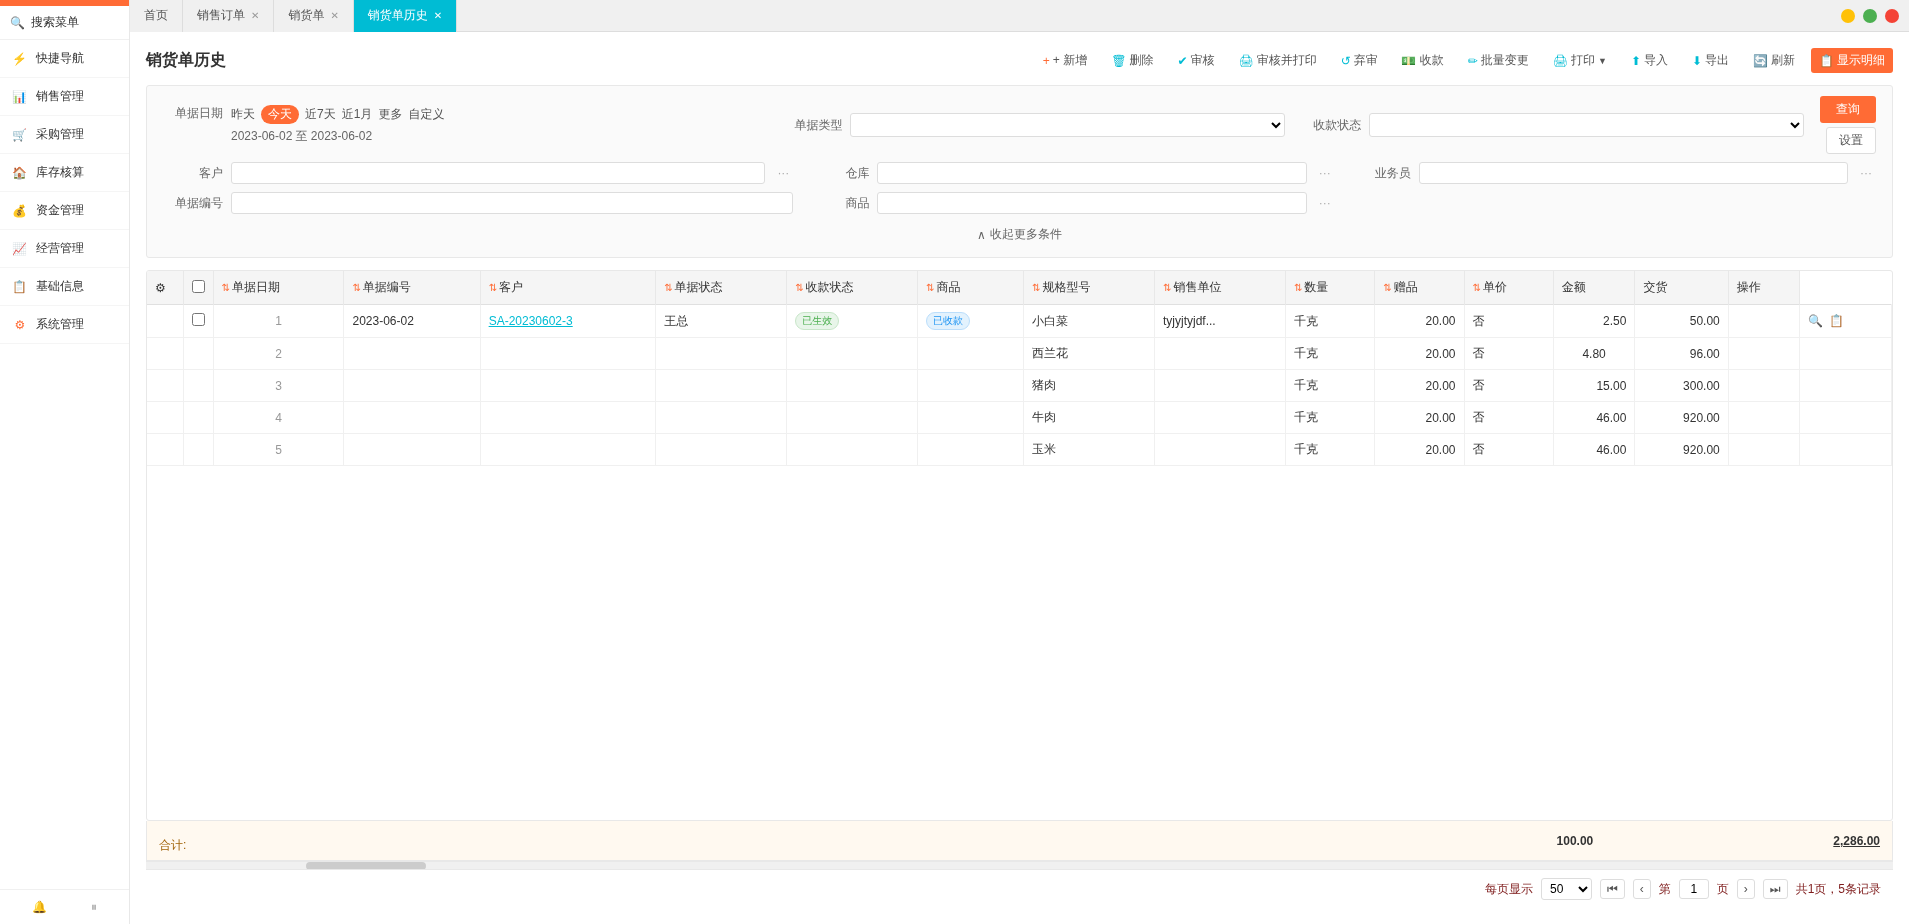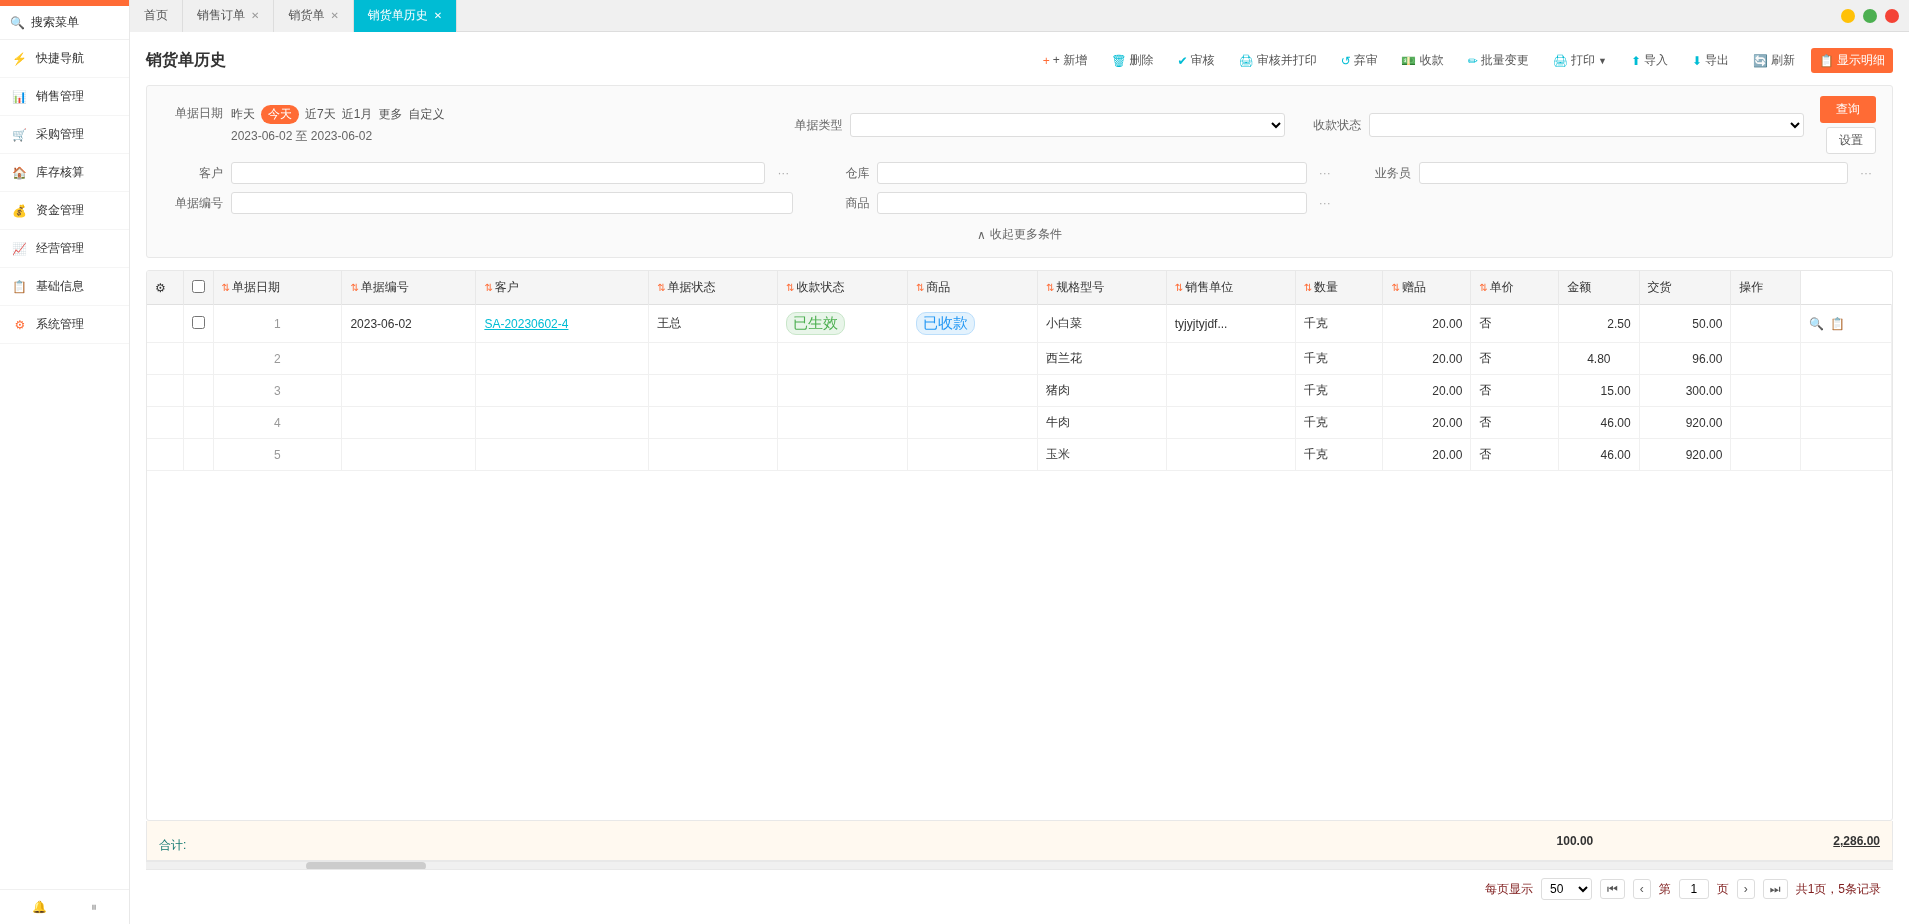--- a/index.html
+++ b/index.html
@@ -247,38 +247,38 @@
     tbody td {
       padding: 7px 8px;
       color: #333;
       border-right: 1px solid #f0f0f0;
       white-space: nowrap;
     }
     .status-badge {
       display: inline-block;
       padding: 1px 6px;
       border-radius: 10px;
-      font-size: 15px;
+      font-size: 10px;
     }
     .status-active { background: #e8f5e9; color: #4caf50; border: 1px solid #c8e6c9; }
     .status-paid { background: #e3f2fd; color: #2196f3; border: 1px solid #bbdefb; }
     .link-text { color: #00bcd4; cursor: pointer; text-decoration: underline; }
     .row-num { color: #999; text-align: center; }
     .settings-icon-cell { text-align: center; color: #999; cursor: pointer; }
 
     
     .table-footer {
       display: flex;
       align-items: center;
       background: #fff9f0;
       border: 1px solid #e8e8e8;
       border-top: none;
       padding: 6px 12px;
     }
-    .footer-label { color: #0f766e; margin-right: 16px; margin-top: 10px; }
+    .footer-label { color: #a16207; margin-right: 16px; margin-top: 10px; }
     .footer-total { font-weight: bold; color: #333; }
 
     
     .pagination-bar {
       display: flex;
       align-items: center;
       justify-content: flex-end;
       padding: 8px 12px;
       gap: 8px;
       border-top: 1px solid #e8e8e8;
@@ -563,21 +563,21 @@
           </tr>
         </thead>
         <tbody id="table-body">
         <tr>
       <td class="settings-icon-cell"></td>
       <td class="checkbox-cell">
         <input type="checkbox" style="">
       </td>
       <td class="row-num">1</td>
       <td>2023-06-02</td>
-      <td><span class="link-text">SA-20230602-4</span></td>
+      <td><span class="link-text">SA-20230602-3</span></td>
       <td>王总</td>
       <td>
         <span class="status-badge status-active">已生效</span>
       </td>
       <td>
         <span class="status-badge status-paid">已收款</span>
       </td>
       <td>小白菜</td>
       <td>tyjyjtyjdf...</td>
       <td>千克</td>

